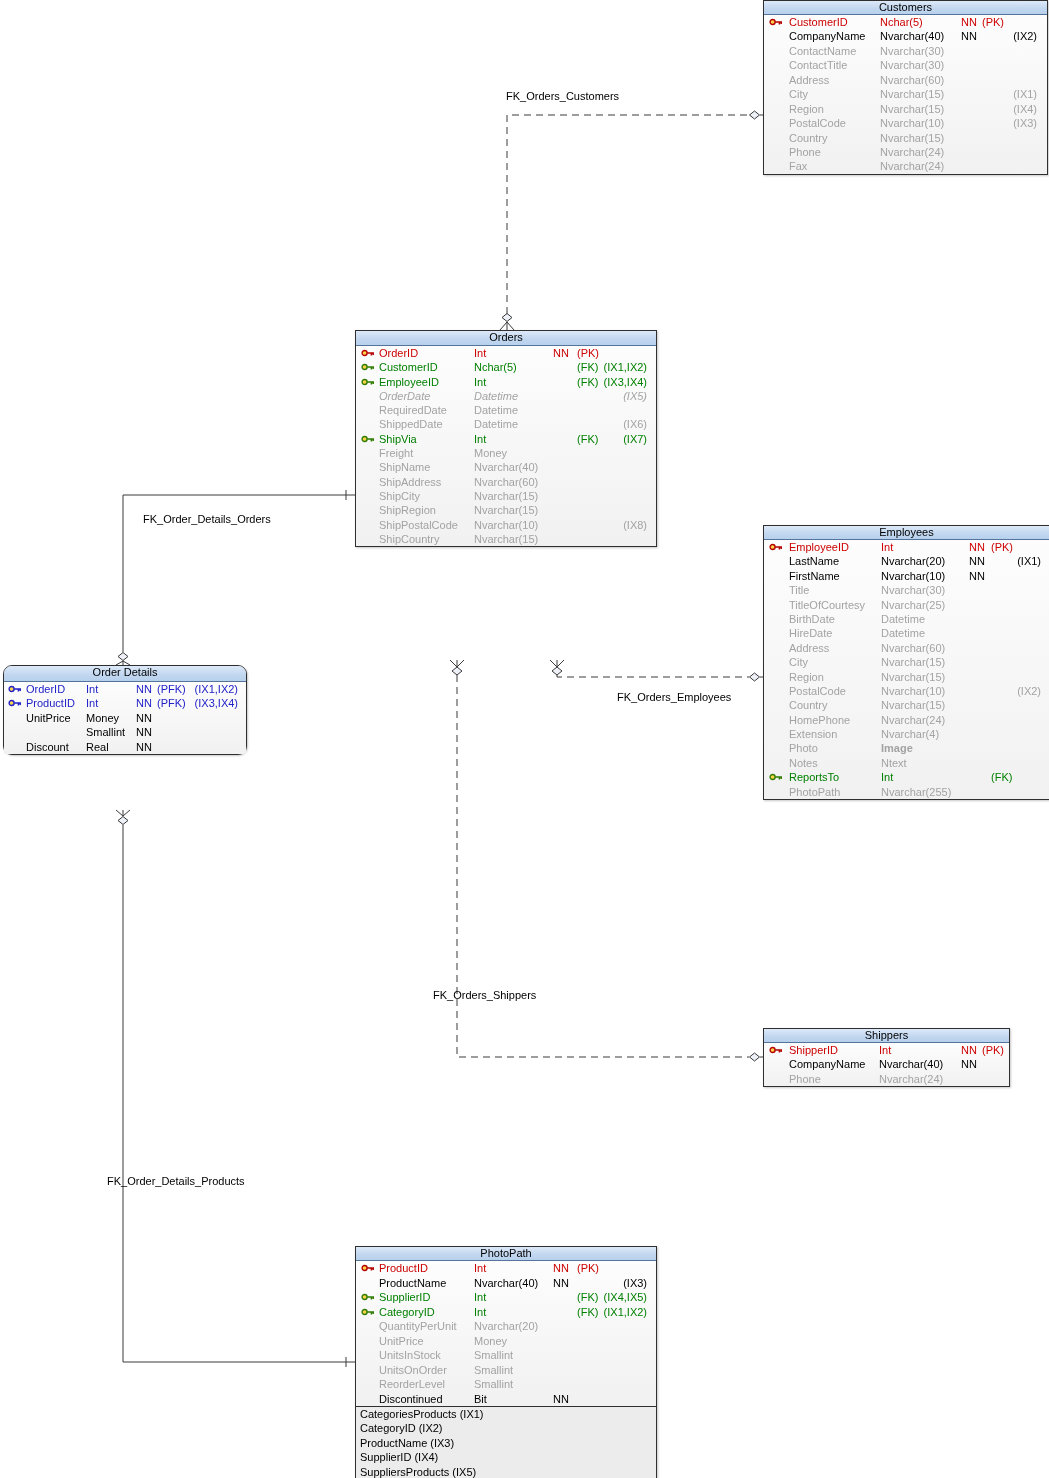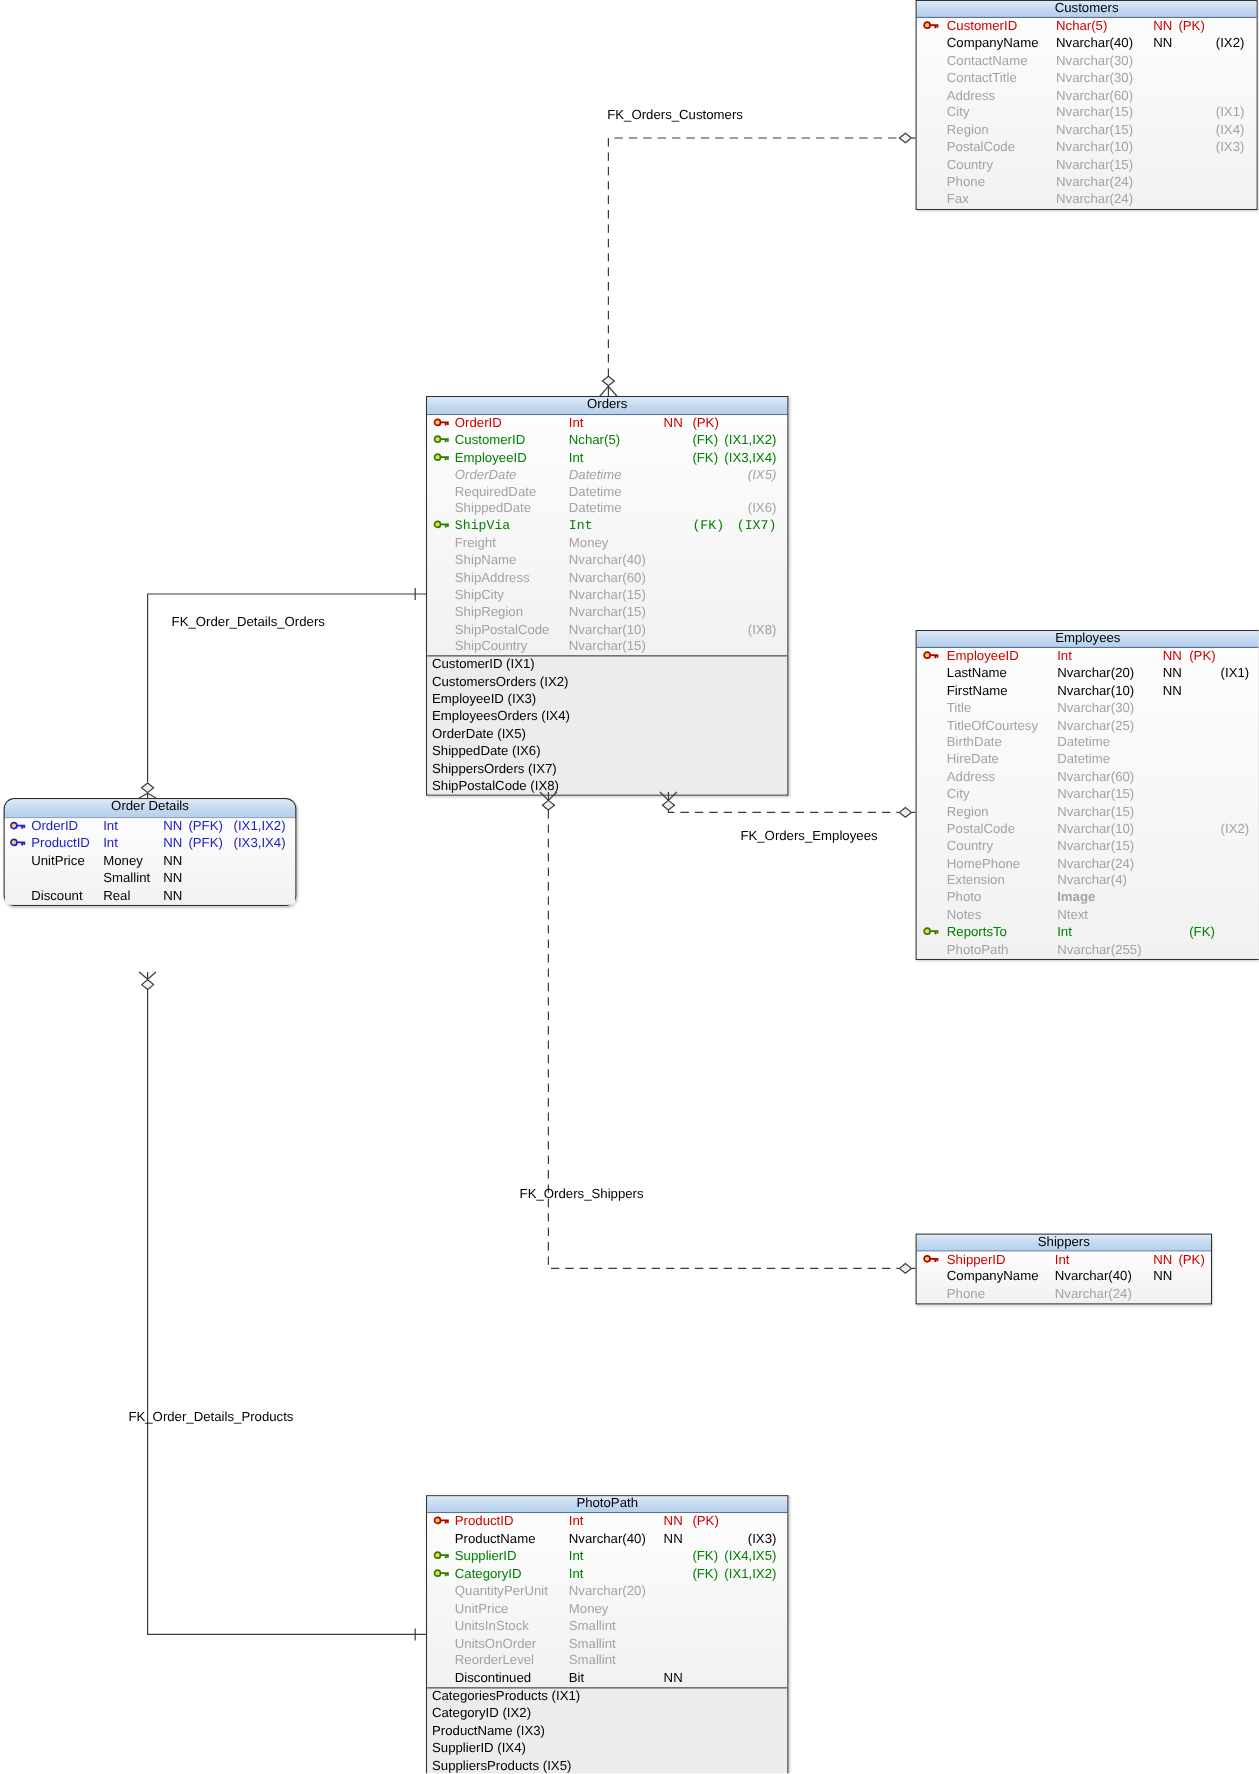--- a/index.html
+++ b/index.html
@@ -225,21 +225,21 @@
           <span class="f-key" style="left: 221px;"></span>
           <span class="f-ix" style="right: 9px;"></span>
         </div>
         <div class="erd-row c-nullable" style="height: 14.3px; line-height: 14.3px;">
           <span class="f-name" style="left: 23px;">ShippedDate</span>
           <span class="f-type" style="left: 118px;">Datetime</span>
           <span class="f-nn" style="left: 197px;"></span>
           <span class="f-key" style="left: 221px;"></span>
           <span class="f-ix" style="right: 9px;">(IX6)</span>
         </div>
-        <div class="erd-row c-fk" style="height: 14.3px; line-height: 14.3px; font-family: Liberation Mono, monospace;">
+        <div class="erd-row c-fk" style="height: 14.3px; line-height: 14.3px;">
           <span class="key-ico" style="left: 5px;"><svg width="14" height="8" viewBox="0 0 14 8">
               <circle cx="3.6" cy="4" r="2.5" fill="#ffd24d" stroke="#2e7d00" stroke-width="1.4"></circle>
               <path d="M6.2 4 H13 M10.4 4 V6.6 M12.2 4 V6.1" stroke="#2e7d00" stroke-width="1.5" fill="none"></path>
             </svg></span>
           <span class="f-name" style="left: 23px;">ShipVia</span>
           <span class="f-type" style="left: 118px;">Int</span>
           <span class="f-nn" style="left: 197px;"></span>
           <span class="f-key" style="left: 221px;">(FK)</span>
           <span class="f-ix" style="right: 9px;">(IX7)</span>
         </div>
@@ -285,30 +285,20 @@
           <span class="f-key" style="left: 221px;"></span>
           <span class="f-ix" style="right: 9px;">(IX8)</span>
         </div>
         <div class="erd-row c-nullable" style="height: 14.3px; line-height: 14.3px;">
           <span class="f-name" style="left: 23px;">ShipCountry</span>
           <span class="f-type" style="left: 118px;">Nvarchar(15)</span>
           <span class="f-nn" style="left: 197px;"></span>
           <span class="f-key" style="left: 221px;"></span>
           <span class="f-ix" style="right: 9px;"></span>
         </div>
-      </div>
-      <div class="erd-indexes">
-        <div class="idx-row" style="height: 14.4px; line-height: 14.4px;">CustomerID (IX1)</div>
-        <div class="idx-row" style="height: 14.4px; line-height: 14.4px;">CustomersOrders (IX2)</div>
-        <div class="idx-row" style="height: 14.4px; line-height: 14.4px;">EmployeeID (IX3)</div>
-        <div class="idx-row" style="height: 14.4px; line-height: 14.4px;">EmployeesOrders (IX4)</div>
-        <div class="idx-row" style="height: 14.4px; line-height: 14.4px;">OrderDate (IX5)</div>
-        <div class="idx-row" style="height: 14.4px; line-height: 14.4px;">ShippedDate (IX6)</div>
-        <div class="idx-row" style="height: 14.4px; line-height: 14.4px;">ShippersOrders (IX7)</div>
-        <div class="idx-row" style="height: 14.4px; line-height: 14.4px;">ShipPostalCode (IX8)</div>
       </div>
     </div>
     <div class="erd-table" style="left: 763px; top: 525px; width: 285px;">
       <div class="erd-header" style="height: 13px;">Employees</div>
       <div class="erd-fields">
         <div class="erd-row c-pk" style="height: 14.4px; line-height: 14.4px;">
           <span class="key-ico" style="left: 5px;"><svg width="14" height="8" viewBox="0 0 14 8">
               <circle cx="3.6" cy="4" r="2.5" fill="#ffd24d" stroke="#b40000" stroke-width="1.4"></circle>
               <path d="M6.2 4 H13 M10.4 4 V6.6 M12.2 4 V6.1" stroke="#b40000" stroke-width="1.5" fill="none"></path>
             </svg></span>

